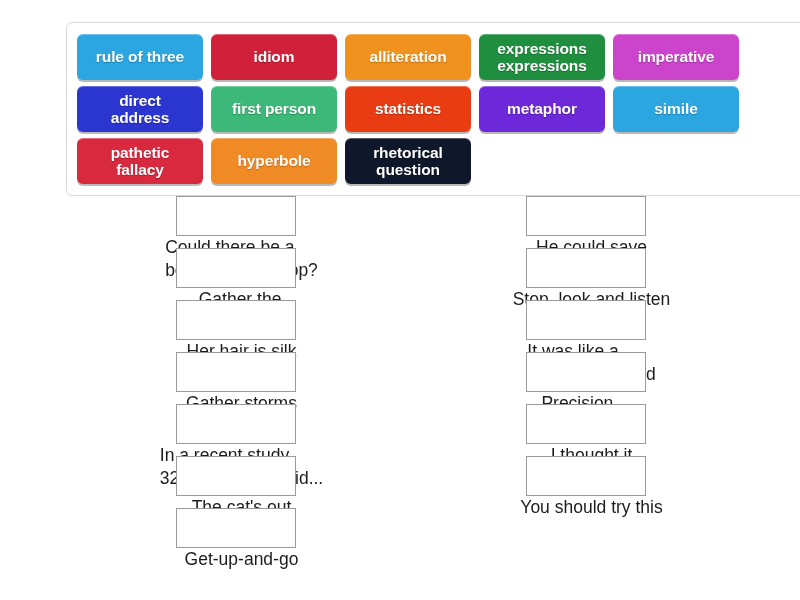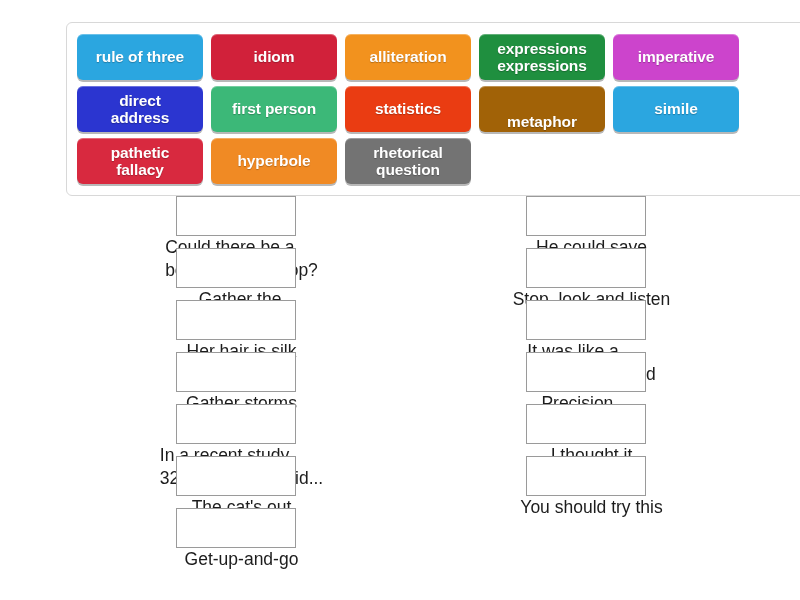--- a/index.html
+++ b/index.html
@@ -151,21 +151,21 @@
         <div class="tile" style="background: rgb(60, 184, 120);">
           <div>
             <span>first person</span>
           </div>
         </div>
         <div class="tile" style="background: rgb(234, 60, 18);">
           <div>
             <span>statistics</span>
           </div>
         </div>
-        <div class="tile" style="background: #a16207; align-items: flex-end;">
+        <div class="tile" style="background: #6d28d9;">
           <div>
             <span>metaphor</span>
           </div>
         </div>
         <div class="tile" style="background: rgb(43, 166, 224);">
           <div>
             <span>simile</span>
           </div>
         </div>
       </div>
@@ -174,21 +174,21 @@
           <div>
             <span>pathetic</span>
             <span>fallacy</span>
           </div>
         </div>
         <div class="tile" style="background: rgb(240, 138, 36);">
           <div>
             <span>hyperbole</span>
           </div>
         </div>
-        <div class="tile" style="background: #737373;">
+        <div class="tile" style="background: #0f172a;">
           <div>
             <span>rhetorical</span>
             <span>question</span>
           </div>
         </div>
       </div>
   </div>
 
   <div class="columns">
     <div class="column left">

